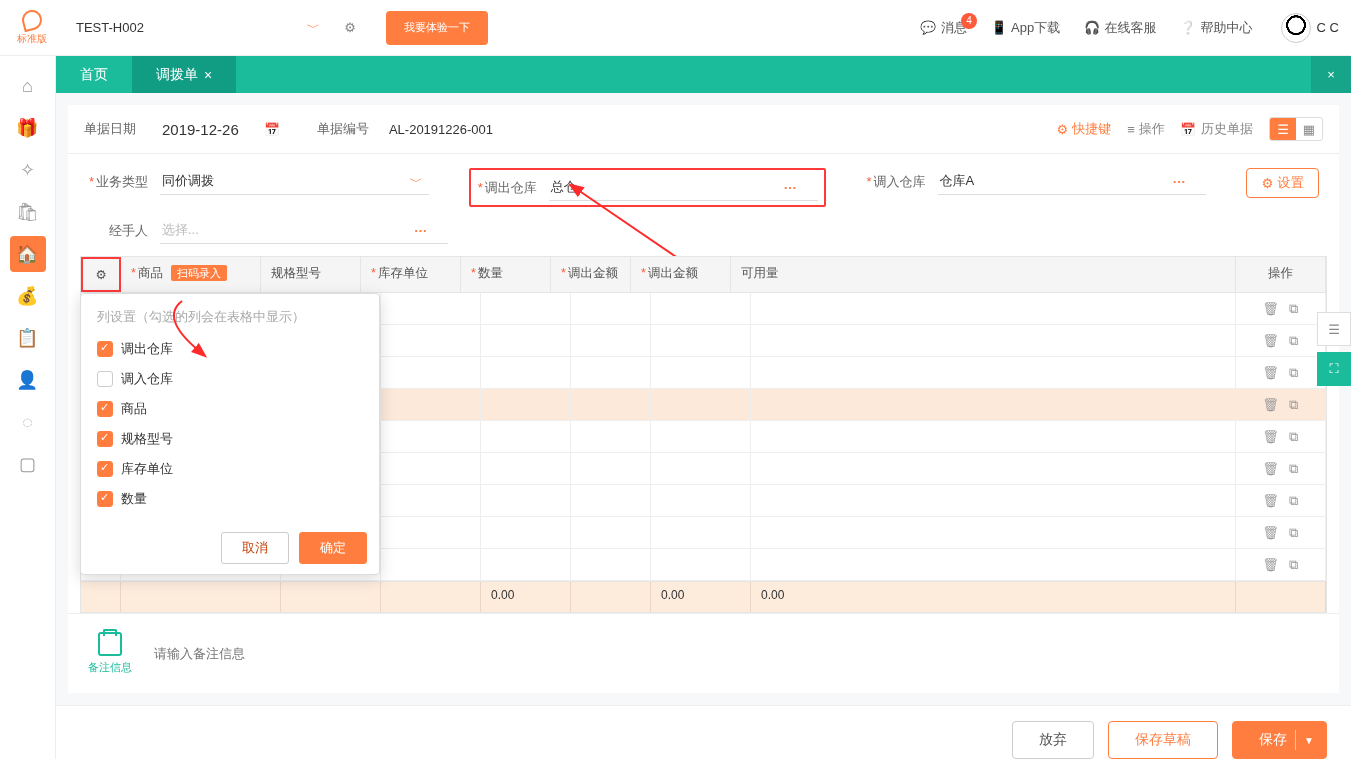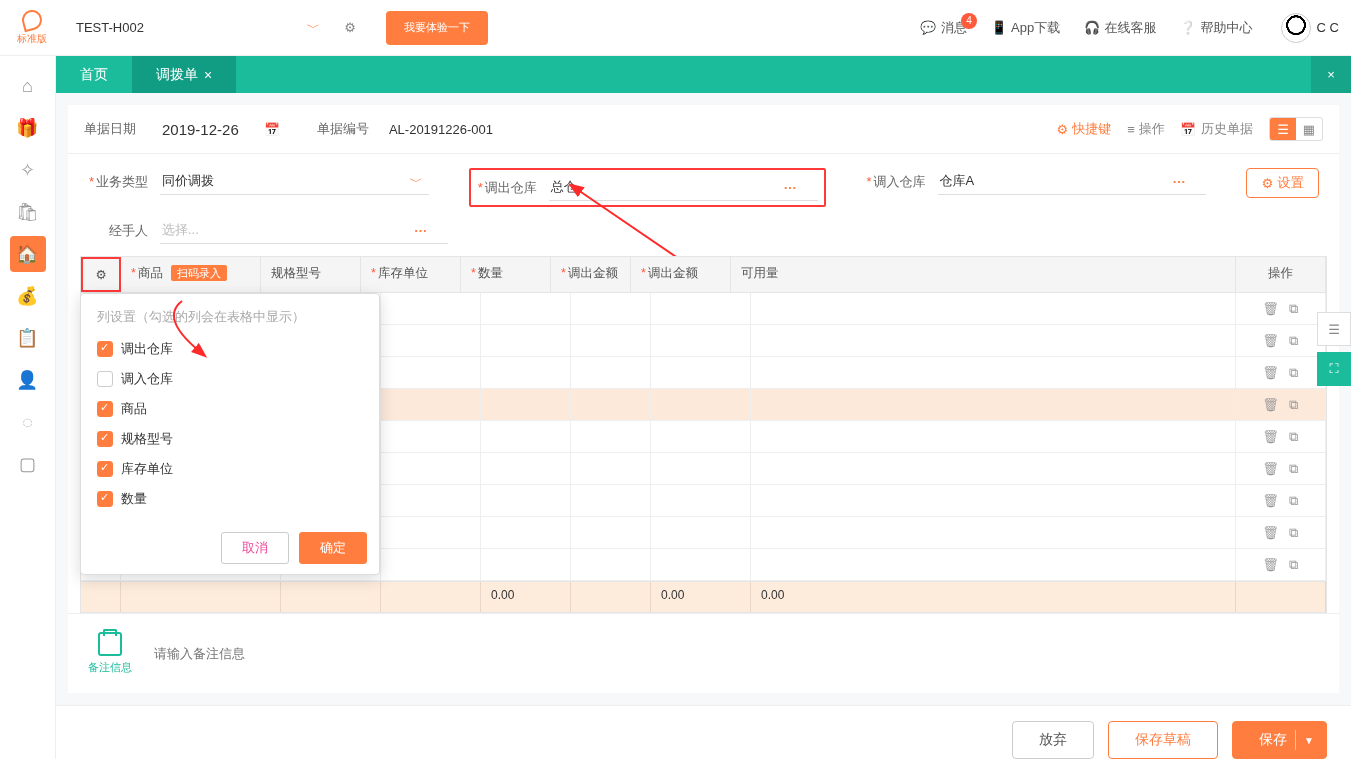--- a/index.html
+++ b/index.html
@@ -93,21 +93,21 @@
 
 .colset { position:absolute; top:37px; left:0; width:300px; background:#fff; border:1px solid #ddd; border-radius:4px; box-shadow:0 4px 16px rgba(0,0,0,.15); z-index:20; padding:14px 0 60px;}
 .colset .title { color:#aaa; font-size:13px; padding:0 16px 8px;}
 .colset .list { max-height:240px; overflow-y:scroll; padding:0 16px;}
 .colset .row { display:flex; align-items:center; gap:8px; padding:6px 0; font-size:13px;}
 .cbx { width:16px; height:16px; border:1px solid #ccc; border-radius:3px; display:inline-block; position:relative; cursor:pointer;}
 .cbx.on { background:#ff7d3f; border-color:#ff7d3f;}
 .cbx.on::after { content:"✓"; color:#fff; font-size:11px; position:absolute; top:-1px; left:2px;}
 .colset .ftr { position:absolute; bottom:10px; right:12px; display:flex; gap:10px;}
 .btn { height:32px; padding:0 20px; border-radius:3px; cursor:pointer; font-size:13px;}
-.btn.plain { background:#fff; border:1px solid #ccc; color:#ec4899;}
+.btn.plain { background:#fff; border:1px solid #ccc; color:#c2410c;}
 .btn.pri { background:#ff7d3f; border:1px solid #ff7d3f; color:#fff;}
 .colset-arrow { position:absolute; pointer-events:none; z-index:21;}
 
 
 .remark { display:flex; align-items:center; gap:16px; padding:18px 20px; border-top:1px solid #eee;}
 .remark-icn { display:flex; flex-direction:column; align-items:center; color:#1abc9c; font-size:11px;}
 .remark-icn .ic { width:24px; height:24px; border:2px solid #1abc9c; border-radius:3px; position:relative; margin-bottom:4px;}
 .remark-icn .ic::before{content:"";position:absolute;top:-5px;left:3px;right:3px;height:5px;border:2px solid #1abc9c;border-bottom:none;border-radius:2px 2px 0 0;}
 .remark input { flex:1; border:none; outline:none; font-size:13px; padding:6px;}
 

